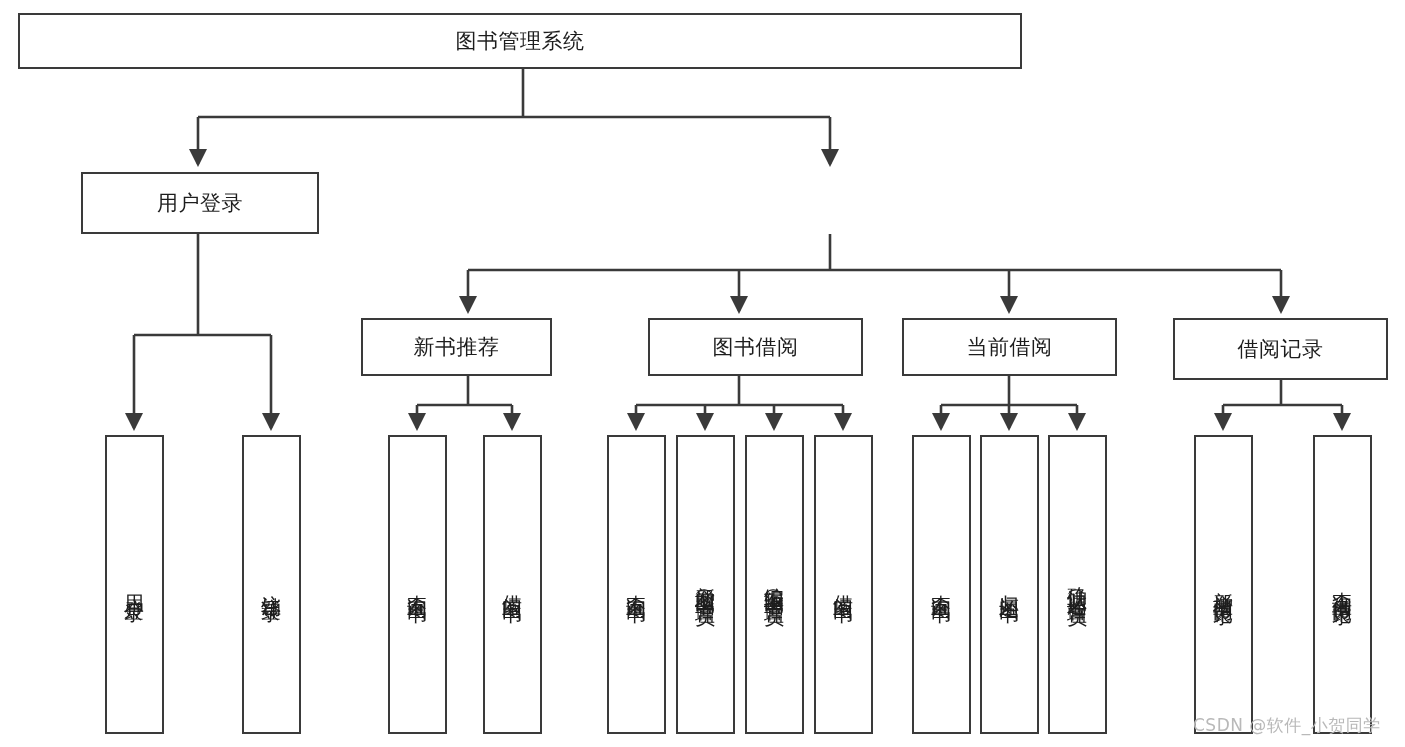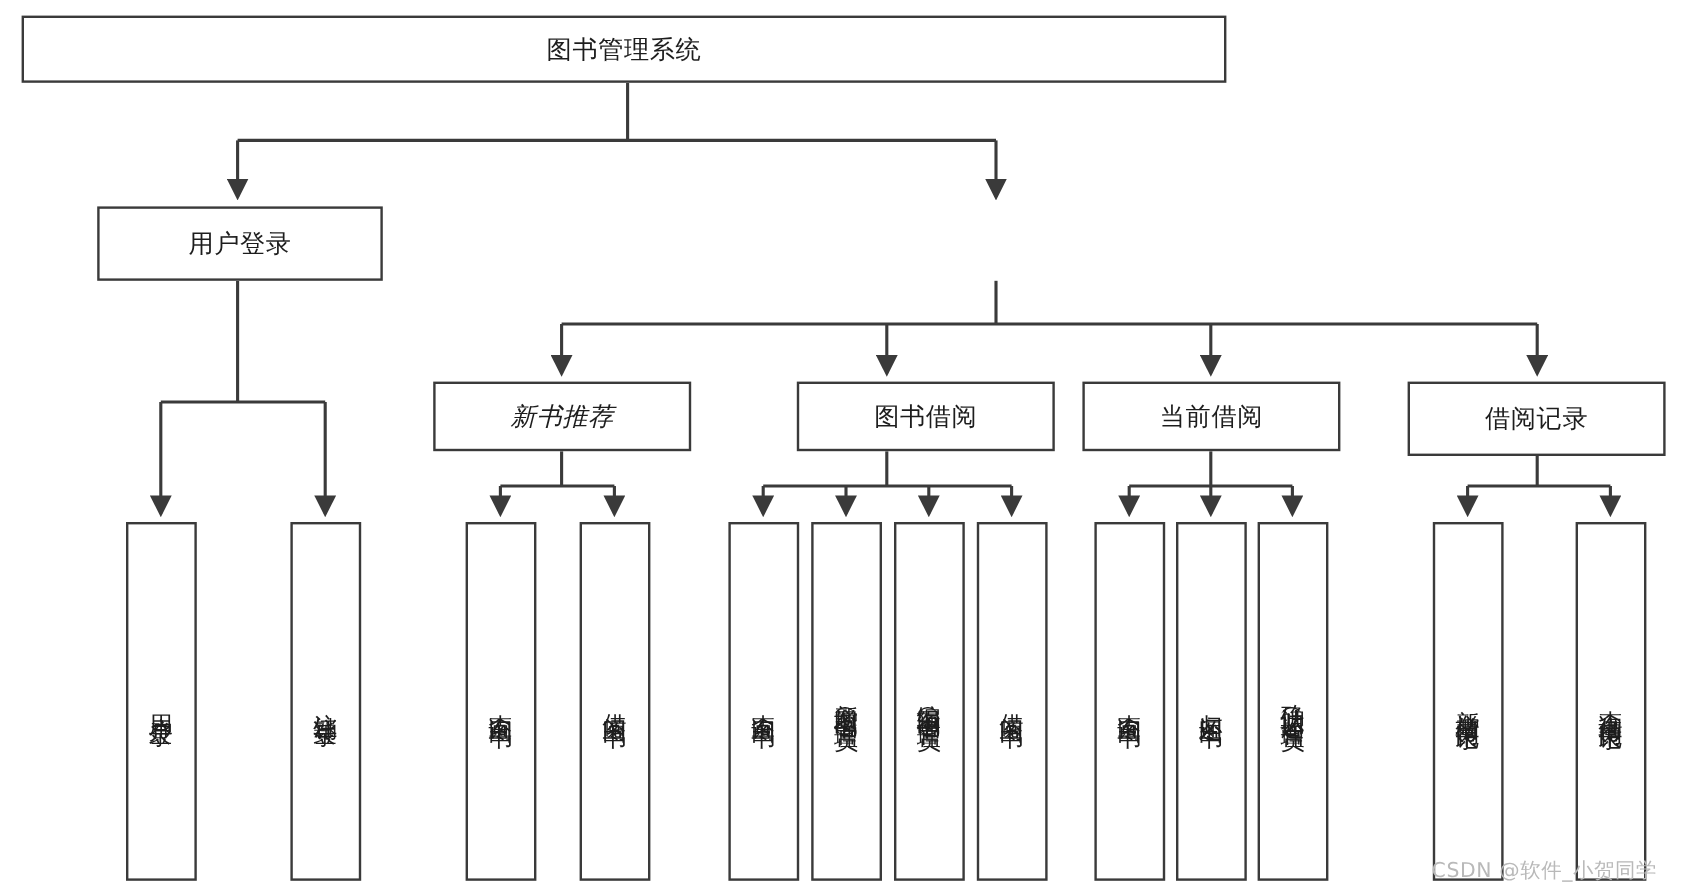--- a/index.html
+++ b/index.html
@@ -117,24 +117,24 @@
   </svg>
 
   <div class="node horiz" style="left:18px; top:13px; width:1004px; height:56px;">
     <span>图书管理系统</span>
   </div>
 
   <div class="node horiz" style="left:81px; top:172px; width:238px; height:62px;">
     <span>用户登录</span>
   </div>
 
-  <div class="node horiz" style="left:361px; top:318px; width:215px; height:58px;font-style:italic;">
+  <div class="node horiz" style="left:361px; top:318px; width:191px; height:58px;">
     <span>新书推荐</span>
   </div>
-  <div class="node horiz" style="left:664px; top:318px; width:215px; height:58px;">
+  <div class="node horiz" style="left:648px; top:318px; width:215px; height:58px;">
     <span>图书借阅</span>
   </div>
   <div class="node horiz" style="left:902px; top:318px; width:215px; height:58px;">
     <span>当前借阅</span>
   </div>
   <div class="node horiz" style="left:1173px; top:318px; width:215px; height:62px;">
     <span>借阅记录</span>
   </div>
 
   <div class="node leaf" style="left:105px; top:435px; width:59px; height:299px;">

